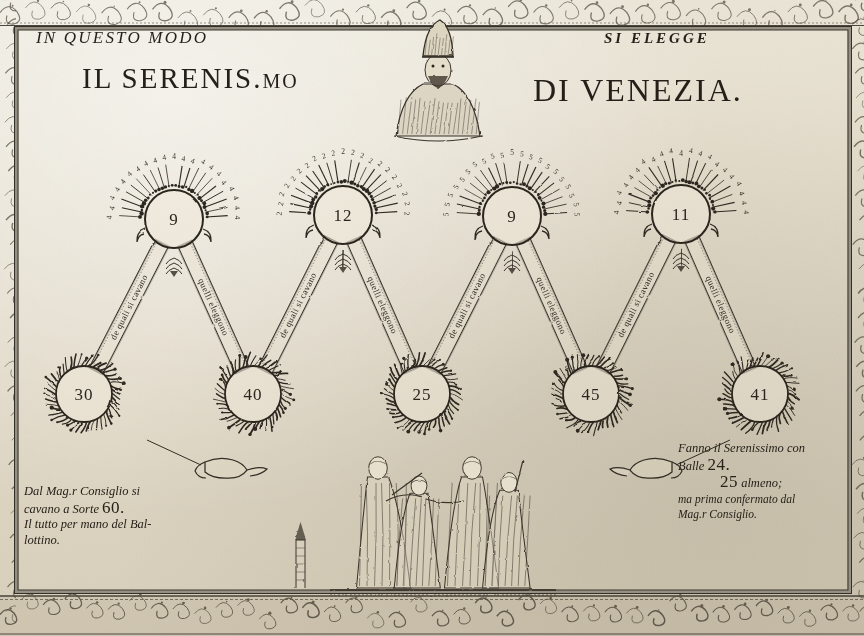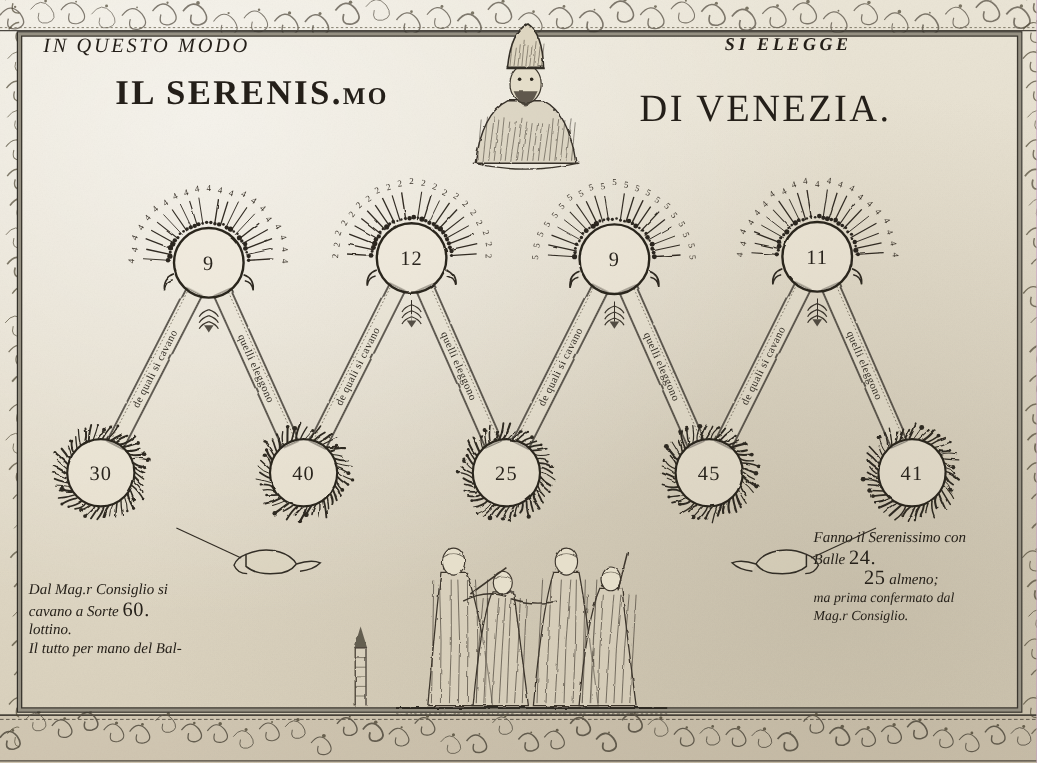--- a/index.html
+++ b/index.html
@@ -5,21 +5,21 @@
   html, body {
     margin: 0;
     padding: 0;
     background: #6b6860;
   }
   #sheet {
     position: relative;
     width: 864px;
     height: 636px;
     overflow: hidden;
-    background: #f0abfc;
+    background: #f97316;
     font-family: "Liberation Serif", serif;
   }
   
   #paper-texture {
     position: absolute;
     inset: 0;
     background:
       radial-gradient(ellipse at 20% 15%, rgba(255,255,255,.55), rgba(255,255,255,0) 55%),
       radial-gradient(ellipse at 82% 78%, rgba(120,110,88,.20), rgba(0,0,0,0) 60%),
       linear-gradient(175deg, #ece7d9 0%, #e4ddcc 40%, #ddd5c2 70%, #d6cdb8 100%);
@@ -71,26 +71,25 @@
     font-family: "Liberation Serif", serif;
   }
   #heading-right-small {
     left: 604px; top: 30px;
     font-size: 15px;
     font-style: italic;
     font-weight: 700;
     letter-spacing: 3px;
   }
   #heading-left-big {
-    left: 96px; top: 78px;
+    left: 82px; top: 78px;
     font-size: 29px;
     letter-spacing: 2px;
     font-variant: small-caps;
     transform: translateY(-50%);
-    font-weight: bold;
   }
   #heading-right-big {
     left: 533px; top: 90px;
     font-size: 32px;
     letter-spacing: 2px;
     font-variant: small-caps;
     transform: translateY(-50%);
   }
   
   .caption {
@@ -847,22 +846,22 @@
   <div class="hd" id="heading-right-big">
     <span>DI VENEZIA.</span>
   </div>
 
   <div class="caption" id="caption-left">
     <div>Dal Mag.r Consiglio si</div>
     <div>
       <span>cavano a Sorte</span>
       <span class="big">60.</span>
     </div>
+    <div>Il tutto per mano del Bal-</div>
     <div>lottino.</div>
-    <div>Il tutto per mano del Bal-</div>
   </div>
 
   <div class="caption" id="caption-right">
     <div>Fanno il Serenissimo con</div>
     <div>
       <span>Balle</span>
       <span class="big">24.</span>
     </div>
     <div>
       <span class="indent big">25</span>

